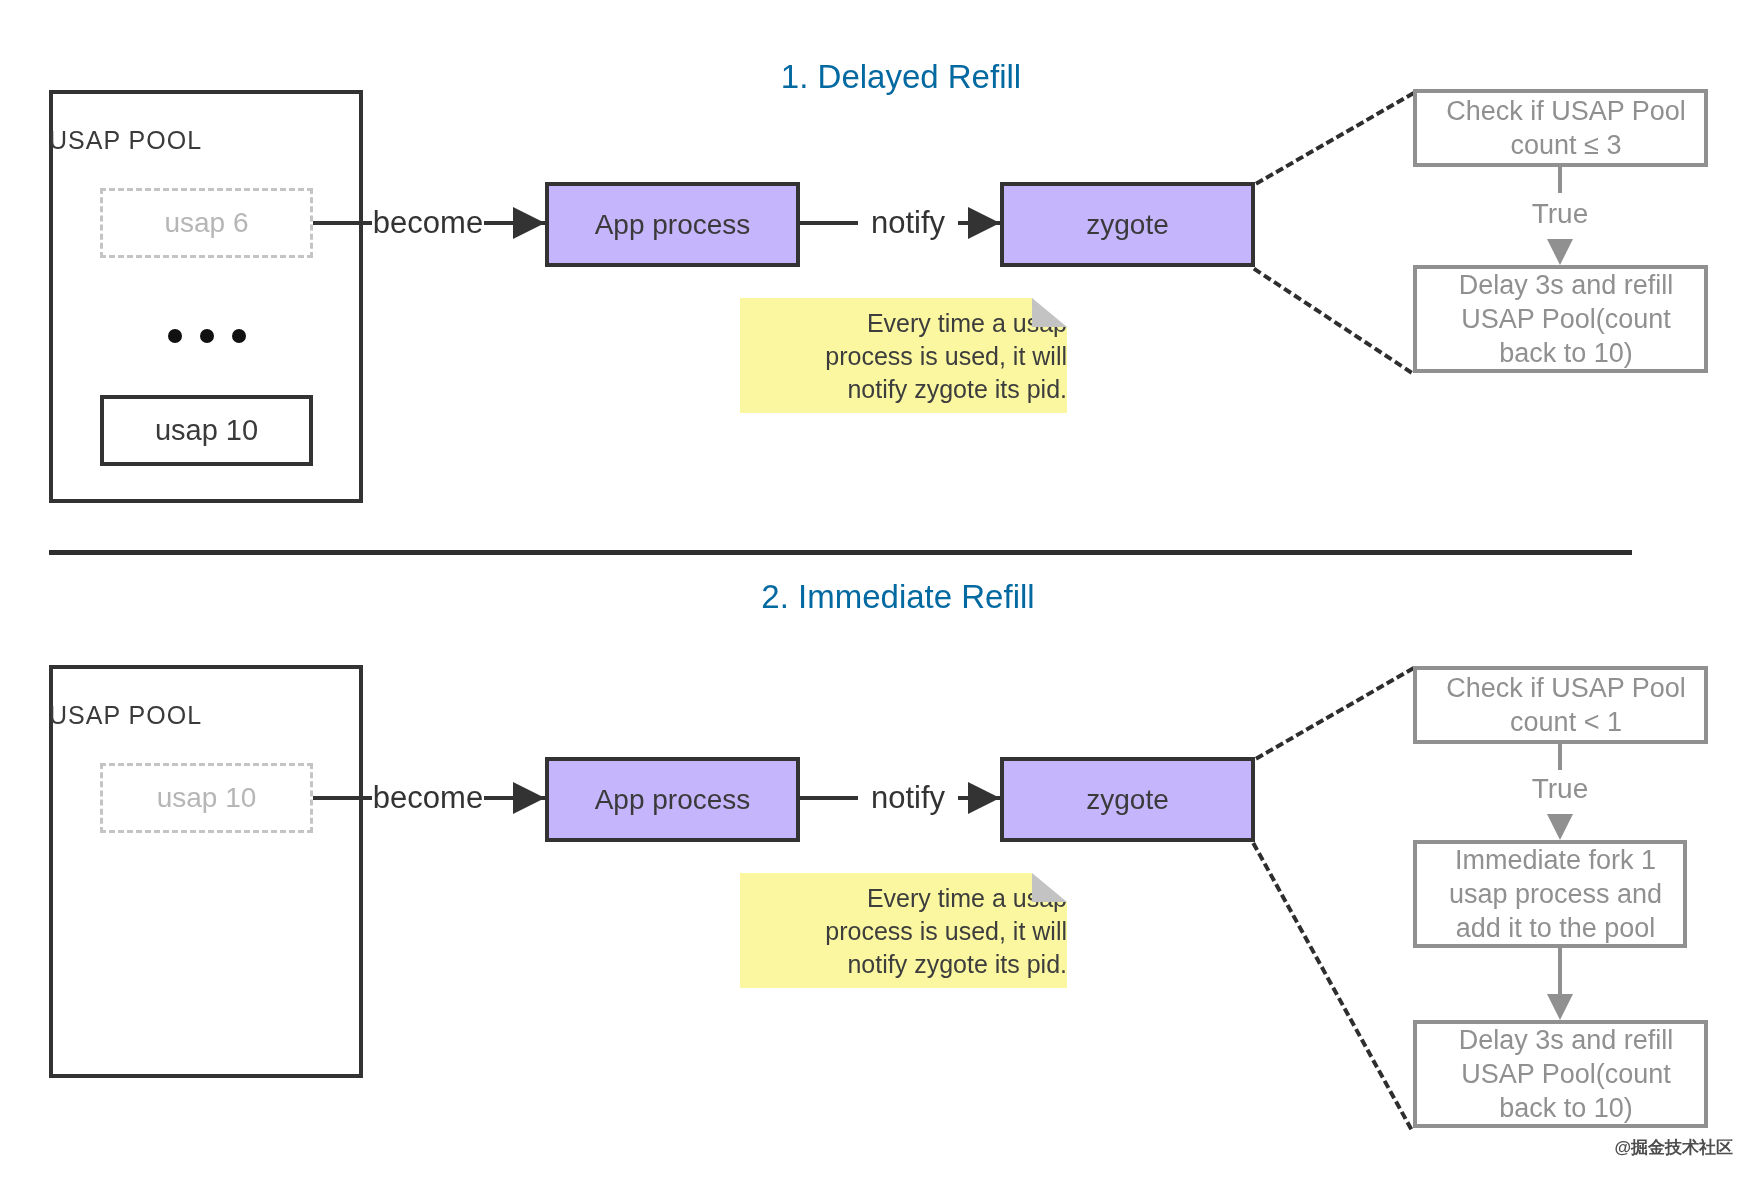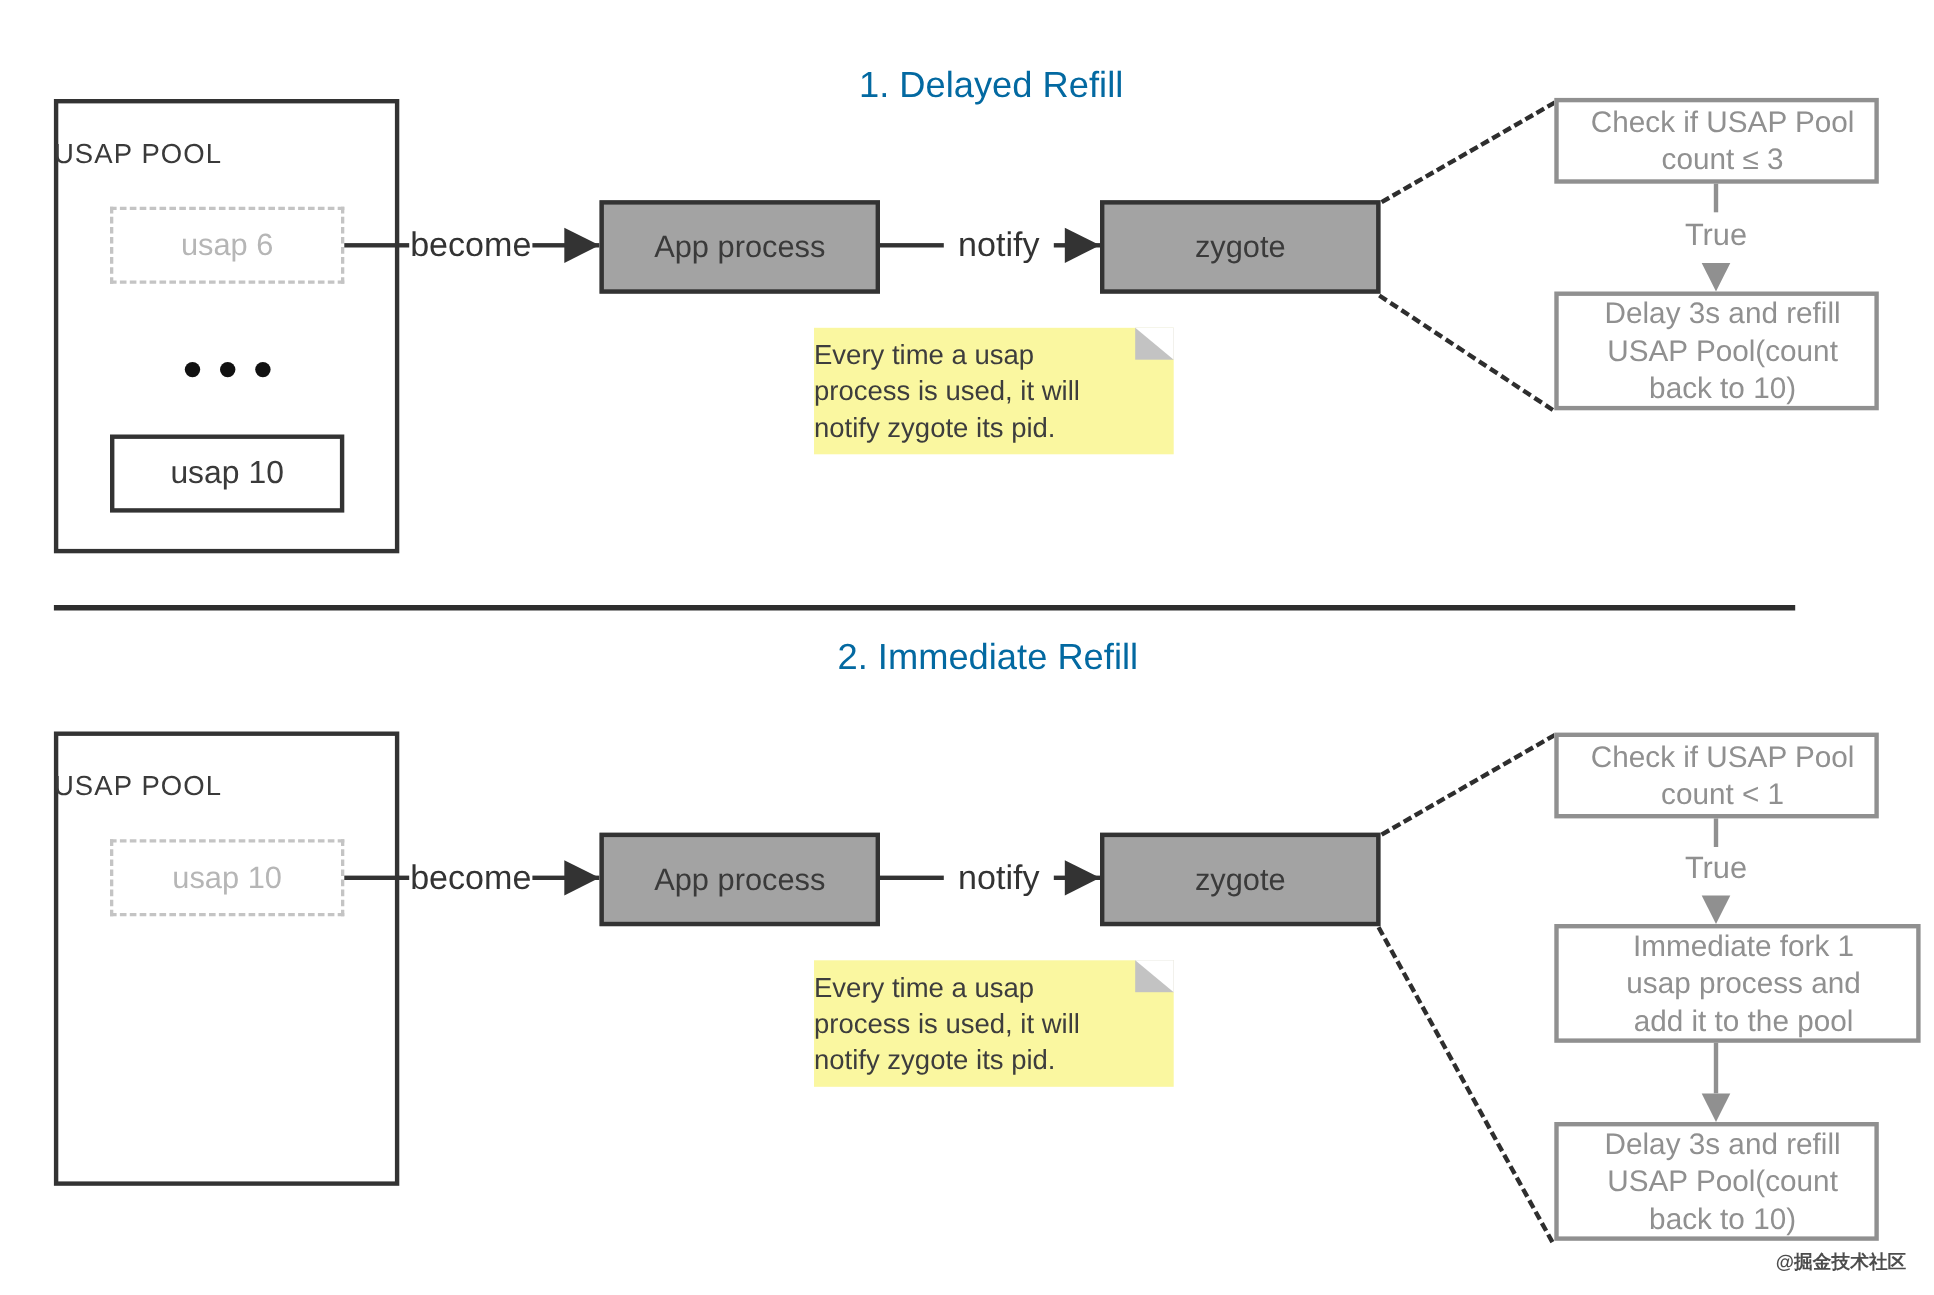--- a/index.html
+++ b/index.html
@@ -7,27 +7,27 @@
   .abs{position:absolute;box-sizing:border-box;}
   .title{font-size:33px;color:#0369a1;text-align:center;}
   .pool-box{border:4px solid #333333;background:#ffffff;}
   .pool-title{font-size:25px;color:#3a3a3a;letter-spacing:1px;}
   .slot-dashed{border:3px dashed #c4c4c4;background:#ffffff;display:flex;align-items:center;justify-content:center;
                font-size:28px;color:#b6b6b6;}
   .slot-solid{border:4px solid #333333;background:#ffffff;display:flex;align-items:center;justify-content:center;
               font-size:29px;color:#3a3a3a;}
   .dots{display:flex;gap:18px;}
   .dot{width:14px;height:14px;border-radius:50%;background:#111111;}
-  .mid-box{border:4px solid #333333;background:#a3a3a3;display:flex;align-items:center;justify-content:center;
+  .mid-box{border:4px solid #333333;background:#c4b5fd;display:flex;align-items:center;justify-content:center;
            font-size:28px;color:#3a3a3a;}
   .hline{background:#333333;height:4px;}
   .arrow-right{width:0;height:0;border-top:16px solid transparent;border-bottom:16px solid transparent;
                border-left:32px solid #333333;}
   .flow-label{font-size:31px;color:#333333;background:#ffffff;text-align:center;line-height:42px;height:42px;}
-  .note{background:#faf7a0;color:#3d3d3d;font-size:25px;line-height:33px;text-align:left;padding-top:9px;}
+  .note{background:#faf7a0;color:#3d3d3d;font-size:25px;line-height:33px;text-align:right;padding-top:9px;}
   .note::before{content:"";position:absolute;top:0;right:0;border-style:solid;border-width:0 35px 29px 0;
                 border-color:#ffffff #ffffff #c3c3c3 #c3c3c3;}
   .gray-box{border:4px solid #909090;background:#ffffff;color:#909090;font-size:27px;line-height:34px;
             text-align:center;display:flex;flex-direction:column;justify-content:center;padding-left:11px;}
   .gline{background:#909090;width:4px;}
   .arrow-down{width:0;height:0;border-left:13px solid transparent;border-right:13px solid transparent;
               border-top:26px solid #909090;}
   .true-label{font-size:28px;color:#909090;text-align:center;background:#ffffff;}
   .dotted{border-top:4px dashed #2e2e2e;height:0;transform-origin:0 0;}
   .divider{background:#2e2e2e;}
@@ -111,21 +111,21 @@
 <div class="abs dotted" style="left:1255px;top:757px;width:182px;transform:rotate(-29.9deg);"></div>
 <div class="abs dotted" style="left:1255px;top:842px;width:327px;transform:rotate(61.1deg);"></div>
 
 <div class="abs gray-box" style="left:1413px;top:666px;width:295px;height:78px;">
   <div>Check if USAP Pool</div>
   <div>count &lt; 1</div>
 </div>
 <div class="abs gline" style="left:1558px;top:744px;height:26px;"></div>
 <div class="abs true-label" style="left:1510px;top:773px;width:100px;">True</div>
 <div class="abs arrow-down" style="left:1547px;top:814px;"></div>
-<div class="abs gray-box" style="left:1413px;top:840px;width:333px;height:108px;">
+<div class="abs gray-box" style="left:1413px;top:840px;width:274px;height:108px;">
   <div>Immediate fork 1</div>
   <div>usap process and</div>
   <div>add it to the pool</div>
 </div>
 <div class="abs gline" style="left:1558px;top:948px;height:46px;"></div>
 <div class="abs arrow-down" style="left:1547px;top:994px;"></div>
 <div class="abs gray-box" style="left:1413px;top:1020px;width:295px;height:108px;">
   <div>Delay 3s and refill</div>
   <div>USAP Pool(count</div>
   <div>back to 10)</div>

